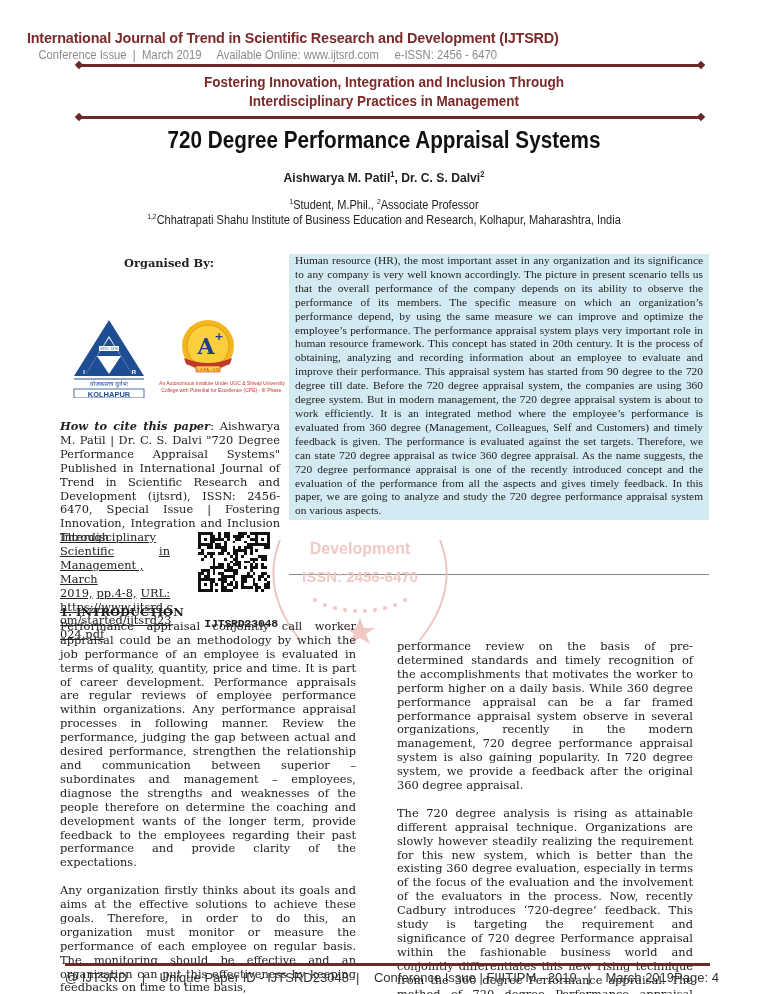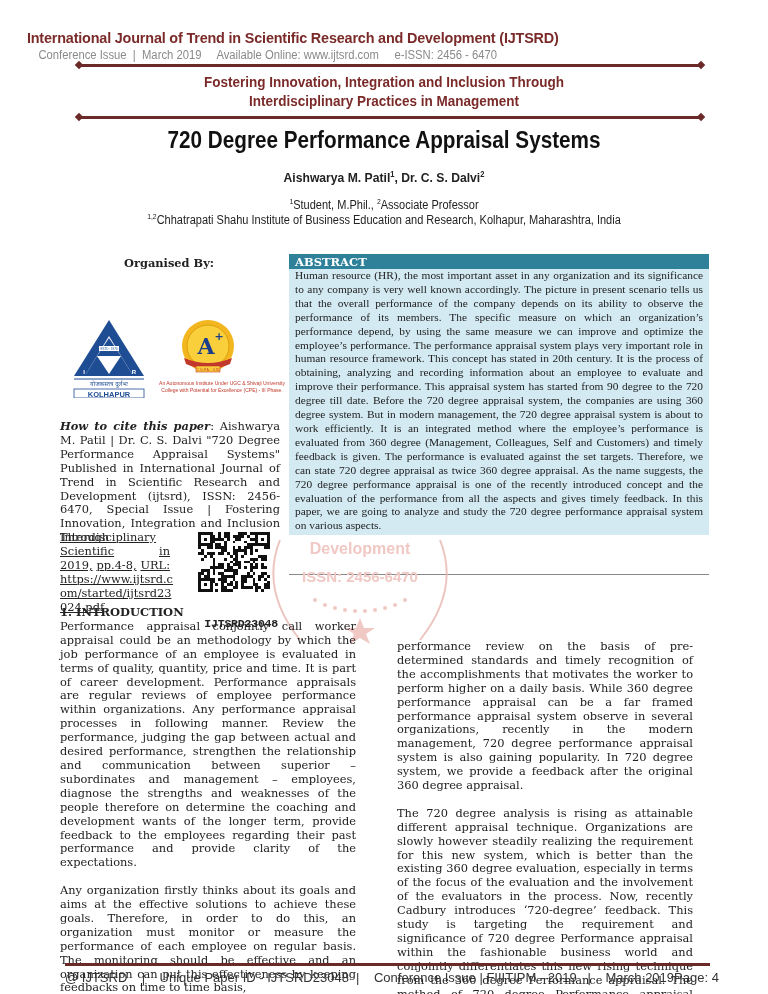--- a/index.html
+++ b/index.html
@@ -117,20 +117,23 @@
 <div class="cite">
   <span class="cite-label">How to cite this paper</span><span>: Aishwarya M. Patil | Dr. C. S. Dalvi "720 Degree Performance Appraisal Systems" Published in International Journal of Trend in Scientific Research and Development (ijtsrd), ISSN: 2456-6470, Special Issue | Fostering Innovation, Integration and Inclusion Through</span>
 </div>
 <div class="cite-tail" id="citeTail">
     <div class="jl">
       <span>Interdisciplinary</span>
     </div>
     <div class="jl">
       <span>Scientific</span>
       <span>in</span>
+    </div>
+    <div class="jl">
+      <span>Management , March</span>
     </div>
     <div class="jl">
       <span>2019,</span>
       <span>pp.4-8,</span>
       <span>URL:</span>
     </div>
     <div class="jl">
       <span>https://www.ijtsrd.c</span>
     </div>
     <div class="jl">
@@ -400,21 +403,20 @@
     <rect x="20" y="0" width="5" height="5" fill="#111"></rect>
     <rect x="21" y="1" width="3" height="3" fill="#fff"></rect>
     <rect x="22" y="2" width="1" height="1" fill="#111"></rect>
     <rect x="0" y="16" width="5" height="5" fill="#111"></rect>
     <rect x="1" y="17" width="3" height="3" fill="#fff"></rect>
     <rect x="2" y="18" width="1" height="1" fill="#111"></rect>
   </svg>
 <div class="qr-id">IJTSRD23048</div>
 
 <div class="abstract">
-  <div class="abstract-head">ABSTRACT</div>
   <div class="abstract-body">Human resource (HR), the most important asset in any organization and its significance to any company is very well known accordingly. The picture in present scenario tells us that the overall performance of the company depends on its ability to observe the performance of its members. The specific measure on which an organization’s performance depend, by using the same measure we can improve and optimize the employee’s performance. The performance appraisal system plays very important role in human resource framework. This concept has stated in 20th century. It is the process of obtaining, analyzing and recording information about an employee to evaluate and improve their performance. This appraisal system has started from 90 degree to the 720 degree till date. Before the 720 degree appraisal system, the companies are using 360 degree system. But in modern management, the 720 degree appraisal system is about to work efficiently. It is an integrated method where the employee’s performance is evaluated from 360 degree (Management, Colleagues, Self and Customers) and timely feedback is given. The performance is evaluated against the set targets. Therefore, we can state 720 degree appraisal as twice 360 degree appraisal. As the name suggests, the 720 degree performance appraisal is one of the recently introduced concept and the evaluation of the performance from all the aspects and gives timely feedback. In this paper, we are going to analyze and study the 720 degree performance appraisal system on various aspects.</div>
 </div>
 <div class="abstract-rule"></div>
 
 <svg class="watermark" viewBox="0 0 200 110">
   <g fill="none" stroke="#e8b7b2" stroke-width="2" opacity="0.8">
     <path d="M20,0 Q0,50 40,100"></path>
     <path d="M180,0 Q200,50 160,100"></path>
   </g>
   <text x="100" y="14" font-size="16" text-anchor="middle" fill="#f0c8c4" font-family="Liberation Sans, sans-serif" font-weight="bold">Development</text>

